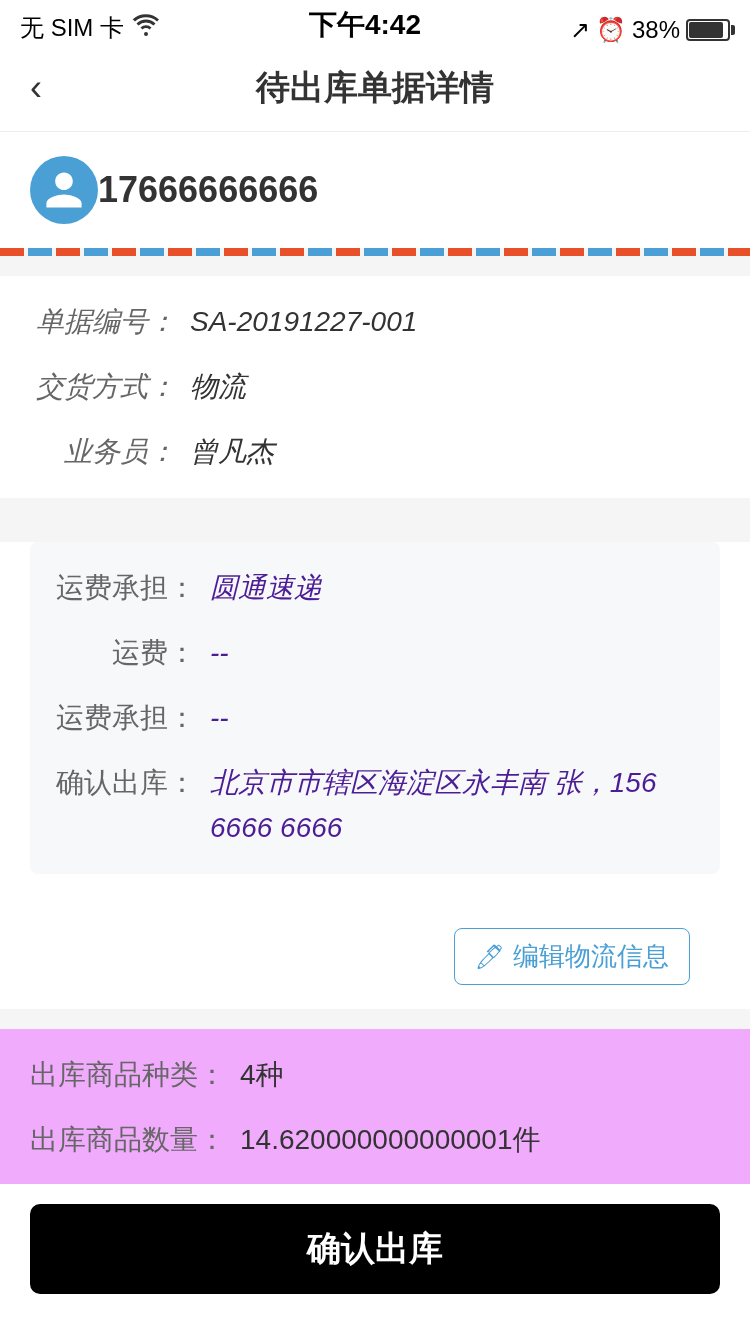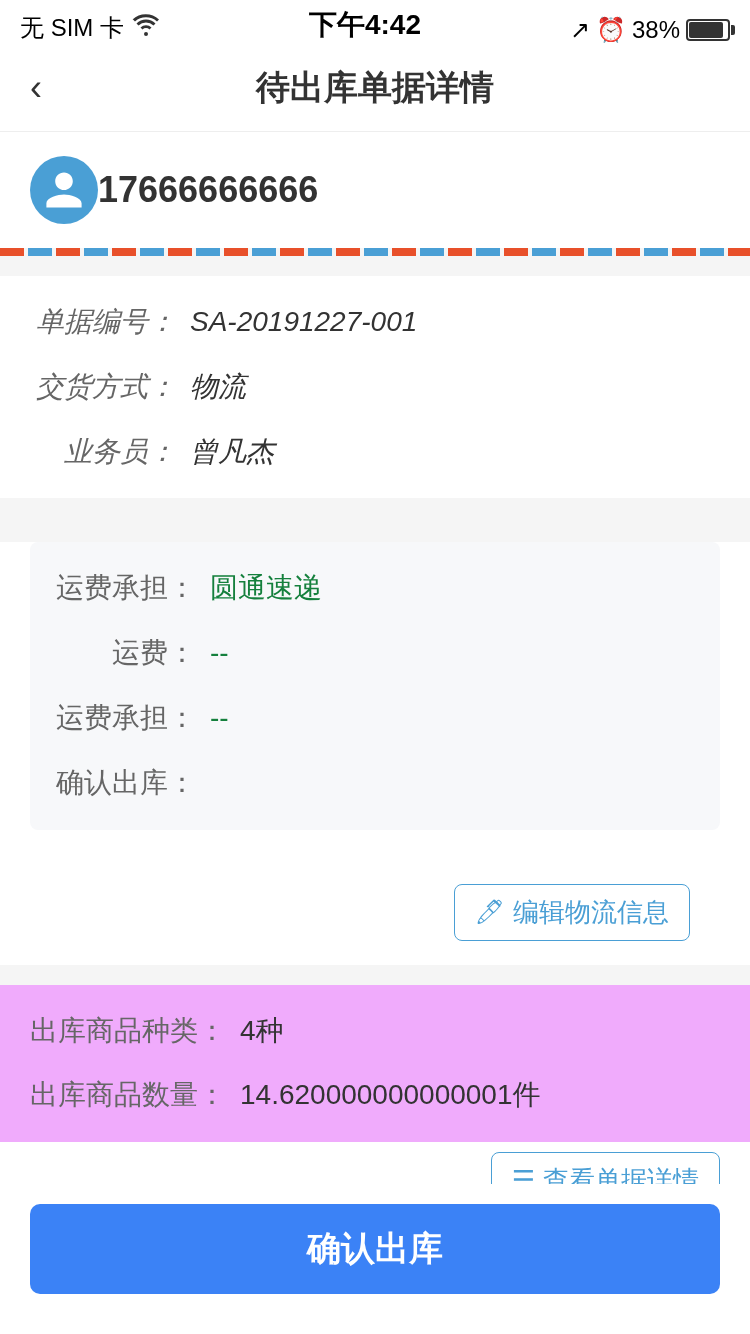--- a/index.html
+++ b/index.html
@@ -184,25 +184,26 @@
     }
     .logistics-row:last-child { margin-bottom: 0; }
     .logistics-label {
       color: #666;
       min-width: 160px;
       text-align: right;
       padding-right: 14px;
       flex-shrink: 0;
     }
     .logistics-value {
-      color: #15803d;
+      color: #4c1d95;
       flex: 1;
       display: flex;
       align-items: center;
       gap: 12px;
+      font-style: italic;
     }
     .location-icon {
       width: 36px;
       height: 36px;
       background: #4a9fd5;
       border-radius: 50%;
       display: inline-flex;
       align-items: center;
       justify-content: center;
       flex-shrink: 0;
@@ -263,21 +264,21 @@
       position: fixed;
       bottom: 0;
       left: 0;
       width: 750px;
       background: #fff;
       padding: 20px 30px 40px;
     }
     .confirm-btn {
       width: 100%;
       height: 90px;
-      background: #3b82f6;
+      background: #000000;
       border: none;
       border-radius: 10px;
       color: #fff;
       font-size: 34px;
       font-weight: 600;
       cursor: pointer;
       display: flex;
       align-items: center;
       justify-content: center;
     }
@@ -355,20 +356,21 @@
       <div class="logistics-row">
         <span class="logistics-label">运费：</span>
         <span class="logistics-value">--</span>
       </div>
       <div class="logistics-row">
         <span class="logistics-label">运费承担：</span>
         <span class="logistics-value">--</span>
       </div>
       <div class="logistics-row">
         <span class="logistics-label">确认出库：</span>
+        <span class="logistics-value">北京市市辖区海淀区永丰南  张，156 6666 6666</span>
       </div>
     </div>
     <div class="edit-btn-wrapper">
       <button class="edit-logistics-btn">
         <span style="font-size:24px;">🖊</span>
         <span>编辑物流信息</span>
       </button>
     </div>
   </div>
 

